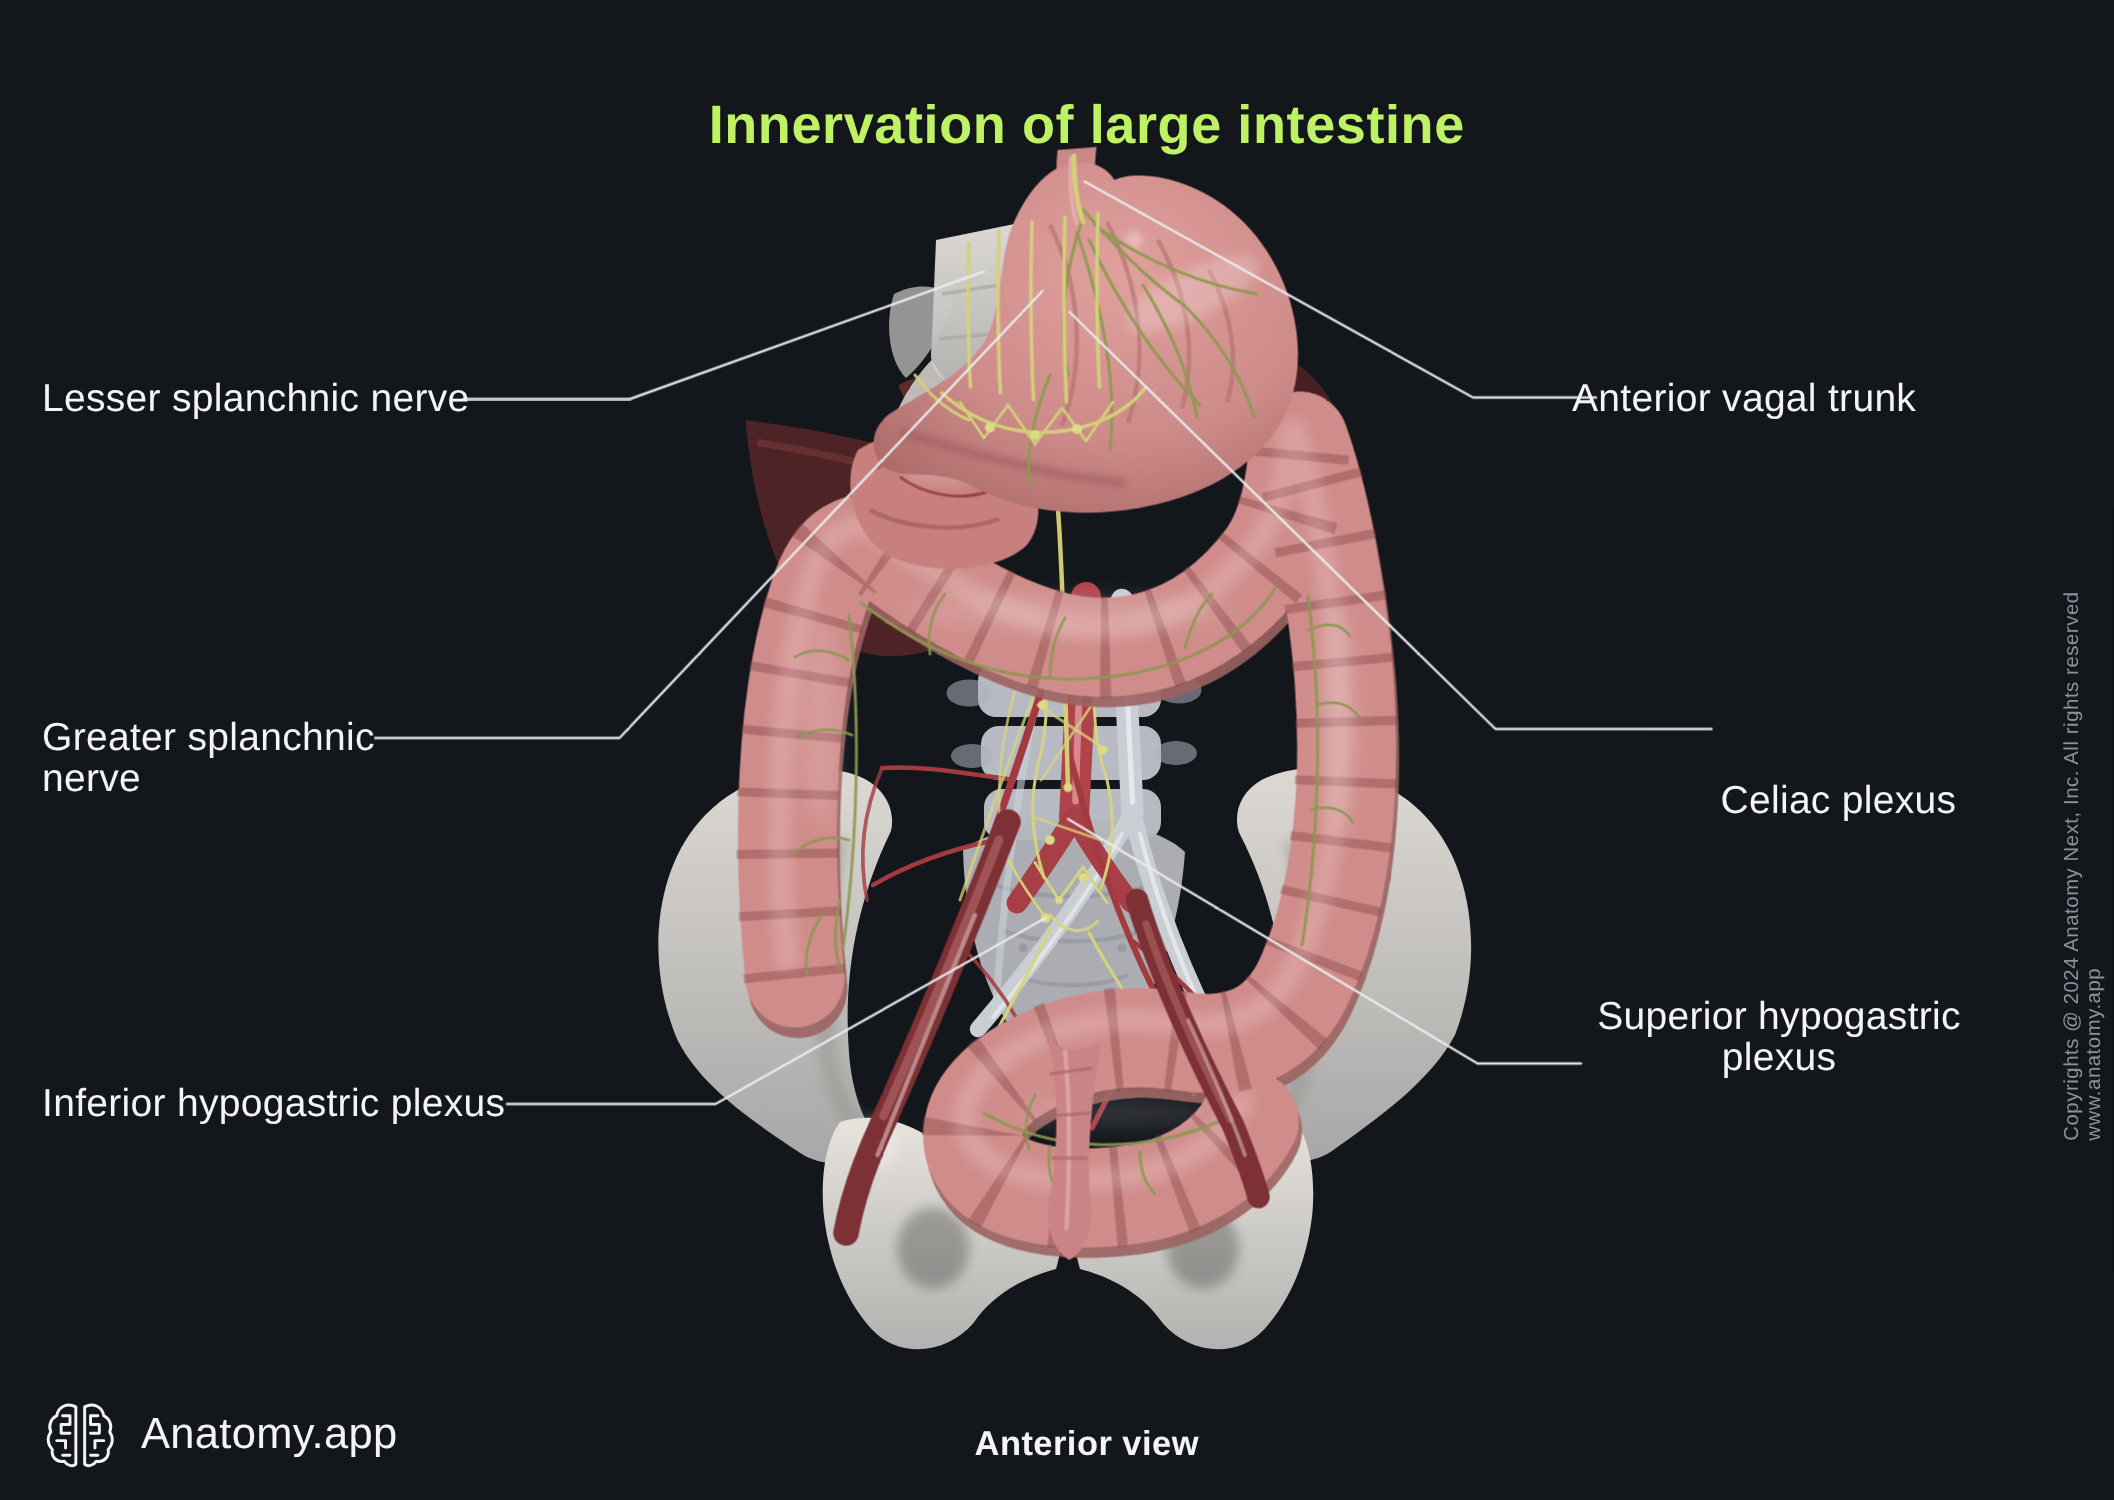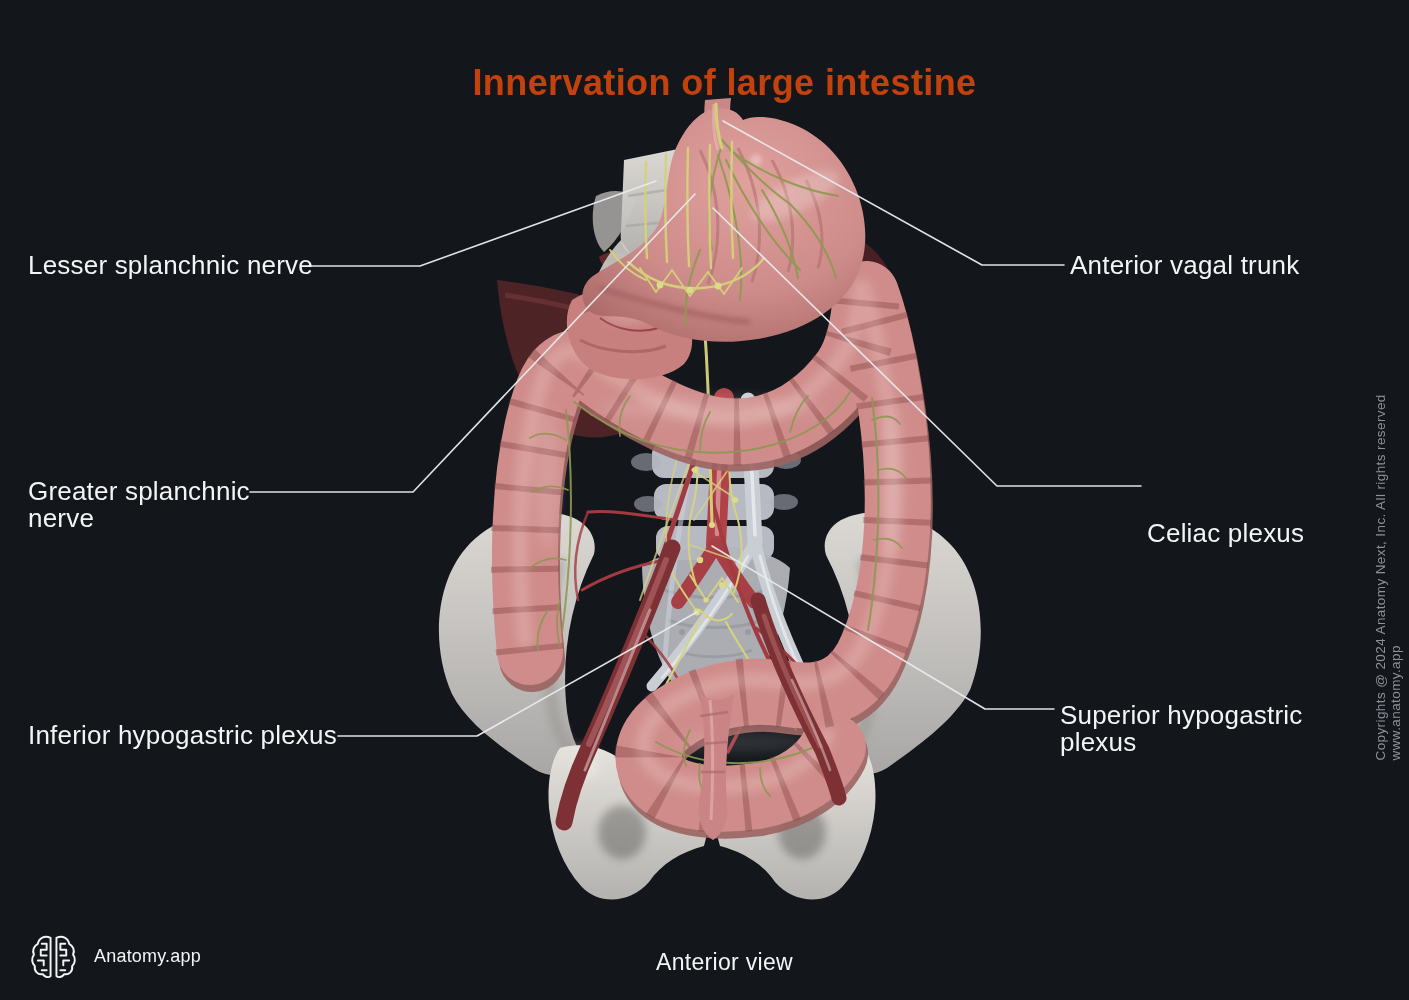--- a/index.html
+++ b/index.html
@@ -5,41 +5,41 @@
   html,body{margin:0;padding:0;background:#0c0e12;}
   .canvas{
     position:relative;width:1409px;height:1000px;overflow:hidden;
     background:#13161b;
     font-family:"Liberation Sans", sans-serif;
     -webkit-font-smoothing:antialiased;
   }
   .art{position:absolute;left:0;top:0;width:1409px;height:1000px;display:block;}
   .page-title{
     position:absolute;top:38px;left:40px;right:0;text-align:center;
-    color:#c2410c;font-size:36px;font-weight:700;letter-spacing:.4px;
+    color:#bef264;font-size:36px;font-weight:700;letter-spacing:.4px;
   }
   .anno{
     position:absolute;color:#f3f4f6;font-size:26px;font-weight:500;
     line-height:27px;letter-spacing:.2px;white-space:normal;
   }
   .anno.lesser   {left:28px;  top:252px;}
   .anno.greater  {left:28px;  top:478px; width:240px;}
   .anno.inferior {left:28px;  top:722px;}
-  .anno.vagal    {left:1070px;top:252px;}
+  .anno.vagal    {left:1048px;top:252px;}
   .anno.celiac   {left:1147px;top:473px;margin-top:47px;}
-  .anno.superior {left:1060px;top:702px; width:252px;}
+  .anno.superior {left:1060px;top:664px; width:252px;text-align:center;}
   .view-label{
     position:absolute;bottom:24px;left:40px;right:0;text-align:center;
-    color:#f3f4f6;font-size:23px;font-weight:400;letter-spacing:.3px;
+    color:#f3f4f6;font-size:23px;font-weight:700;letter-spacing:.3px;
   }
   .brand{
     position:absolute;left:30px;bottom:20px;display:flex;align-items:center;gap:17px;
   }
   .brand .logo{width:47px;height:47px;flex:0 0 auto;}
-  .brand .brand-name{color:#f3f4f6;font-size:18px;font-weight:500;letter-spacing:.2px;}
+  .brand .brand-name{color:#f3f4f6;font-size:29px;font-weight:500;letter-spacing:.2px;}
   .copyright{
     position:absolute;right:6px;top:521px;
     writing-mode:vertical-rl;transform:translateY(-50%) rotate(180deg);
     color:#8d9199;font-size:13.5px;letter-spacing:.4px;font-weight:400;
   }
 </style>
 </head>
 <body>
 
 <div class="canvas">

